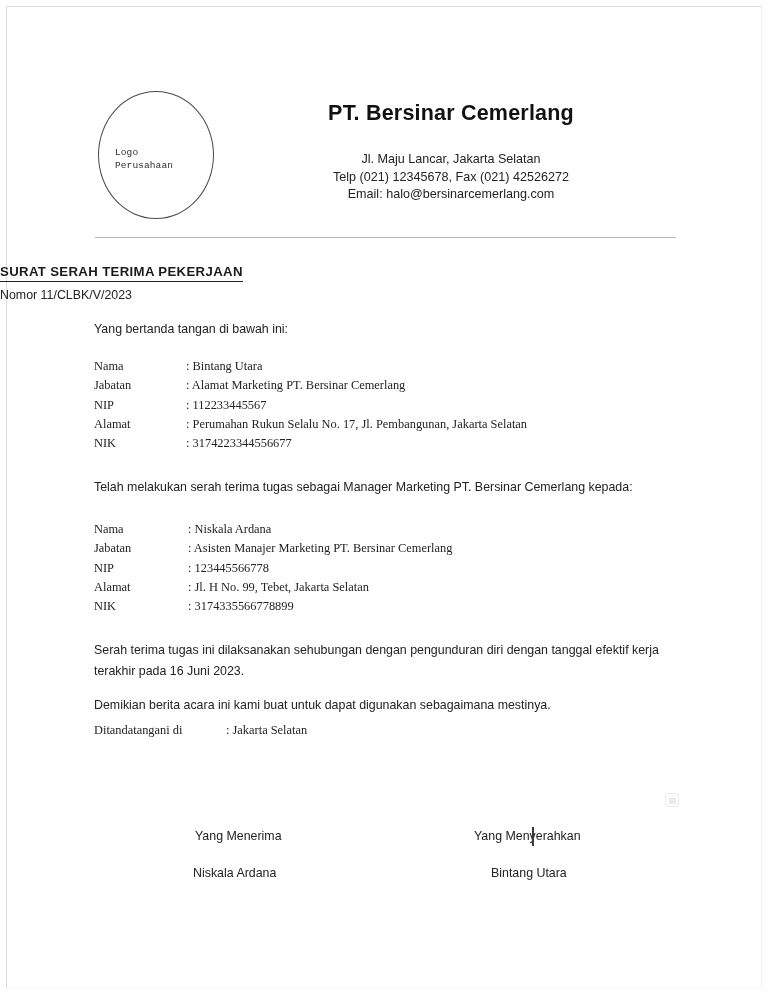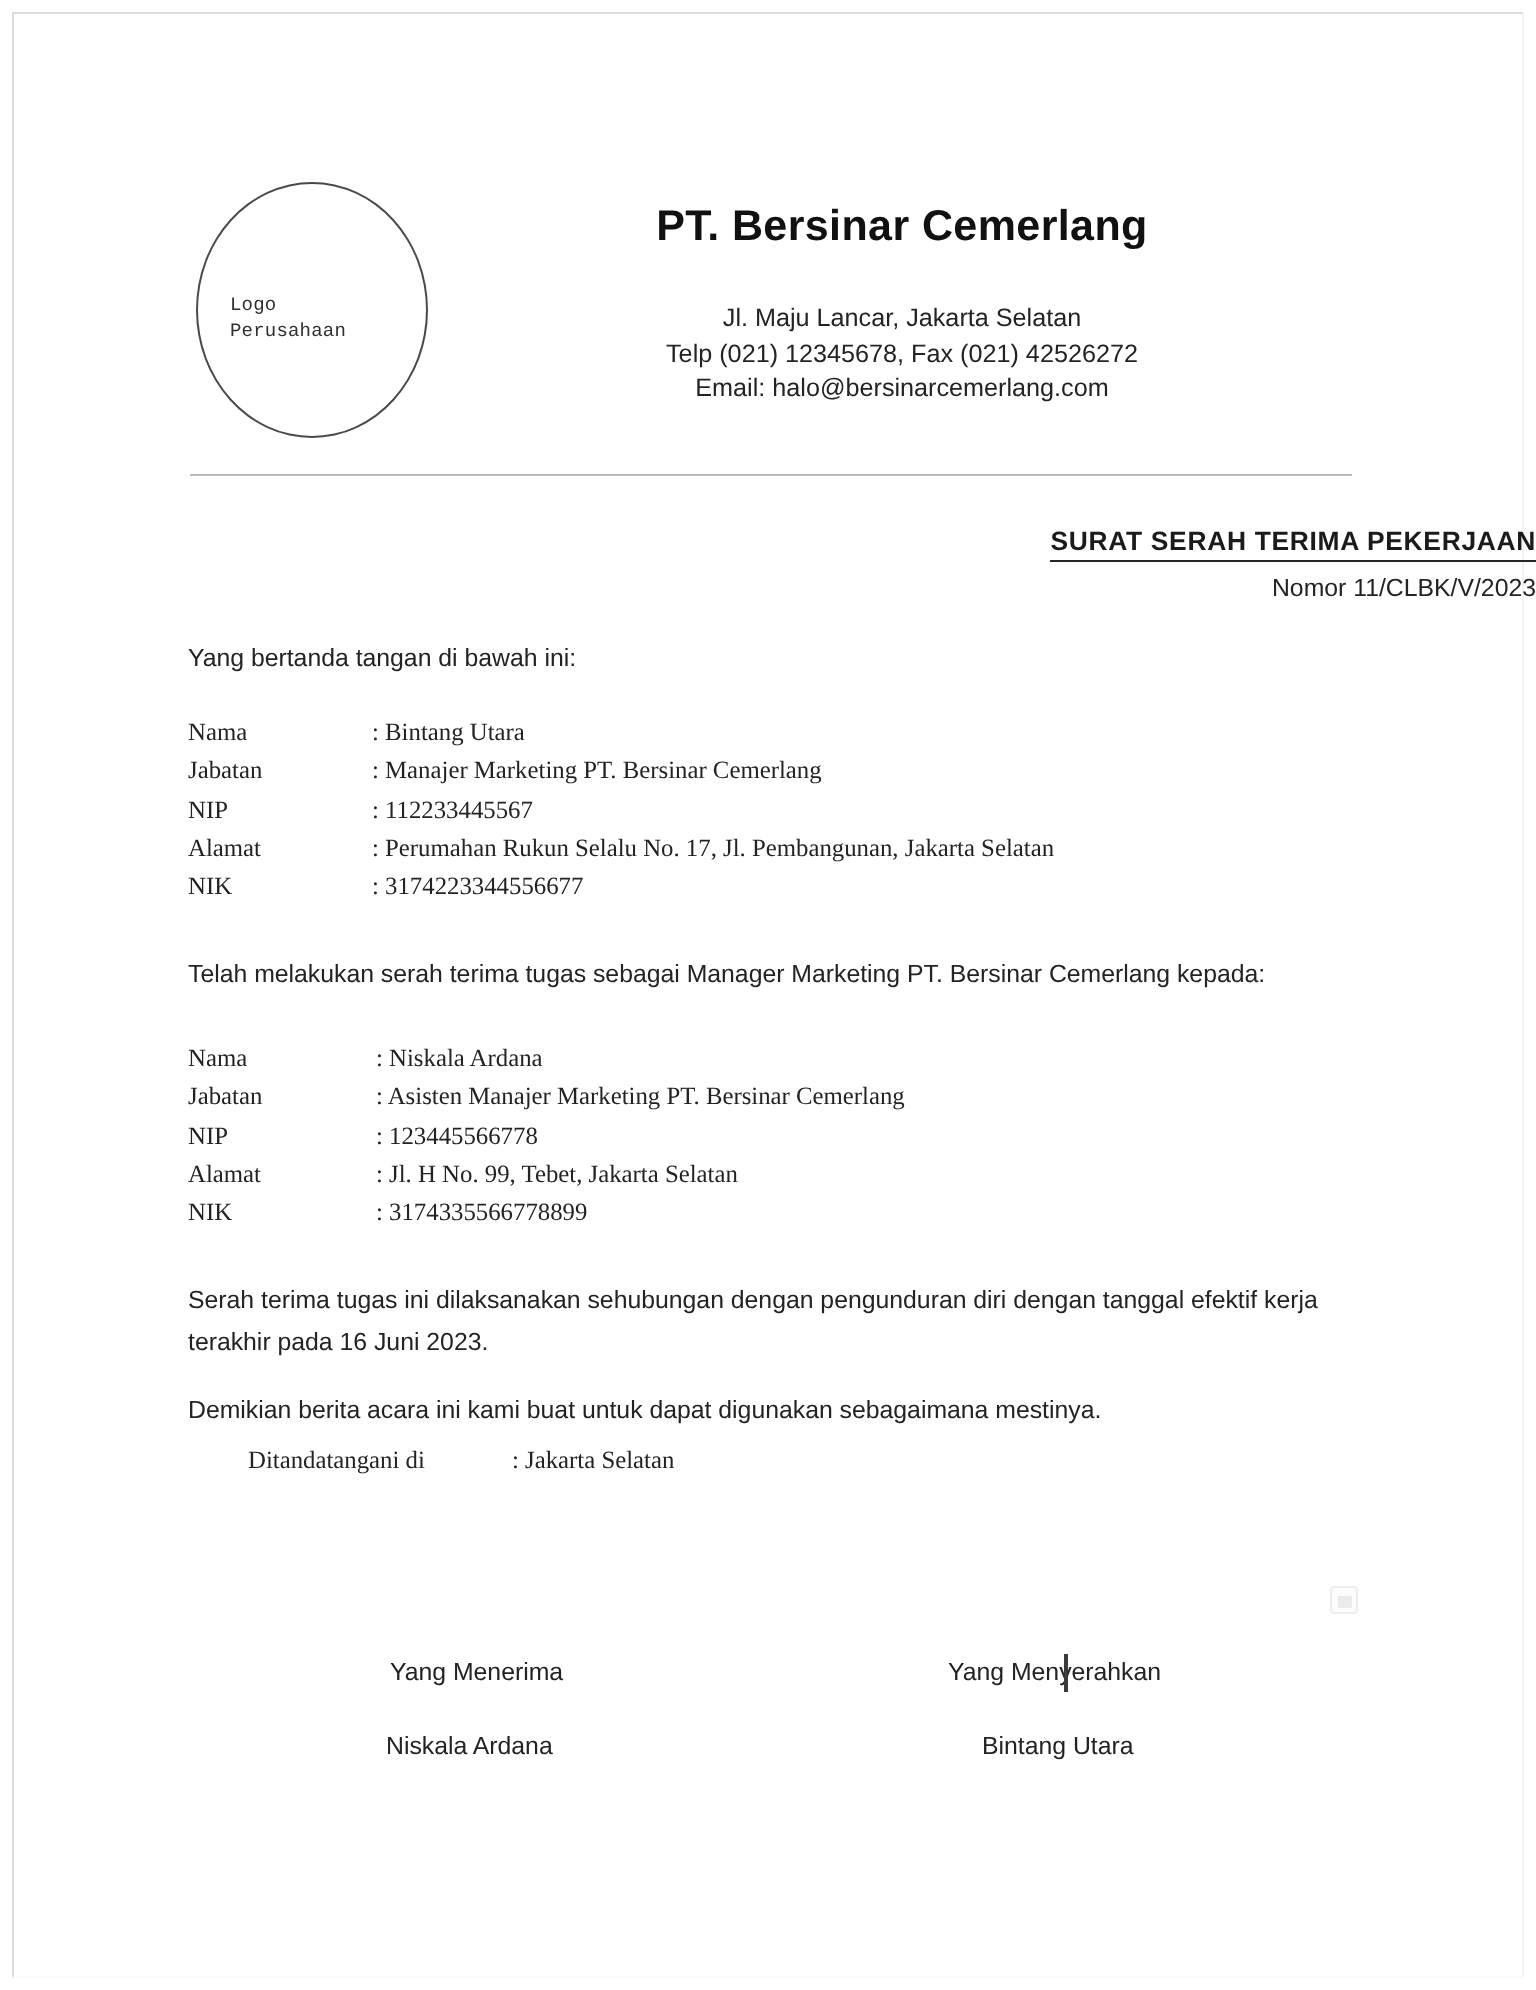--- a/index.html
+++ b/index.html
@@ -101,21 +101,21 @@
     height: 1px;
     background: #b9b9b9;
   }
 
   
   .doc-title-wrap {
     position: absolute;
     left: 0;
     top: 262px;
     width: 768px;
-    text-align: right;
+    text-align: left;
   }
   .doc-title {
     display: inline-block;
     font-size: 13.2px;
     font-weight: bold;
     letter-spacing: 0.35px;
     border-bottom: 1.4px solid #242424;
     padding-bottom: 1px;
     line-height: 16px;
     color: #1b1b1b;
@@ -170,21 +170,21 @@
   .para-closing  { top: 683px; }
 
   .signing-meta {
     position: absolute;
     left: 94px;
     top: 721px;
     font-size: 12.4px;
     line-height: 19.5px;
     color: #232323;
   }
-  .signing-meta .party-row .lbl { width: 132px; margin-left: 30px; }
+  .signing-meta .party-row .lbl { width: 132px; }
 
   
   .sign-area {
     position: absolute;
     left: 0;
     top: 800px;
     width: 768px;
     height: 100px;
   }
   .sign-col {
@@ -262,21 +262,21 @@
     <div class="doc-number">Nomor 11/CLBK/V/2023</div>
   </div>
 
   <div class="body-text intro-line">Yang bertanda tangan di bawah ini:</div>
 
   <div class="party party-a">
     <span class="party-row">
       <span class="lbl">Nama</span><span class="val">: Bintang Utara</span>
     </span>
     <span class="party-row">
-      <span class="lbl">Jabatan</span><span class="val">: Manajer Marketing PT. Bersinar Cemerlang</span>
+      <span class="lbl">Jabatan</span><span class="val">: Alamat Marketing PT. Bersinar Cemerlang</span>
     </span>
     <span class="party-row">
       <span class="lbl">NIP</span><span class="val">: 112233445567</span>
     </span>
     <span class="party-row">
       <span class="lbl">Alamat</span><span class="val">: Perumahan Rukun Selalu No. 17, Jl. Pembangunan, Jakarta Selatan</span>
     </span>
     <span class="party-row">
       <span class="lbl">NIK</span><span class="val">: 3174223344556677</span>
     </span>

